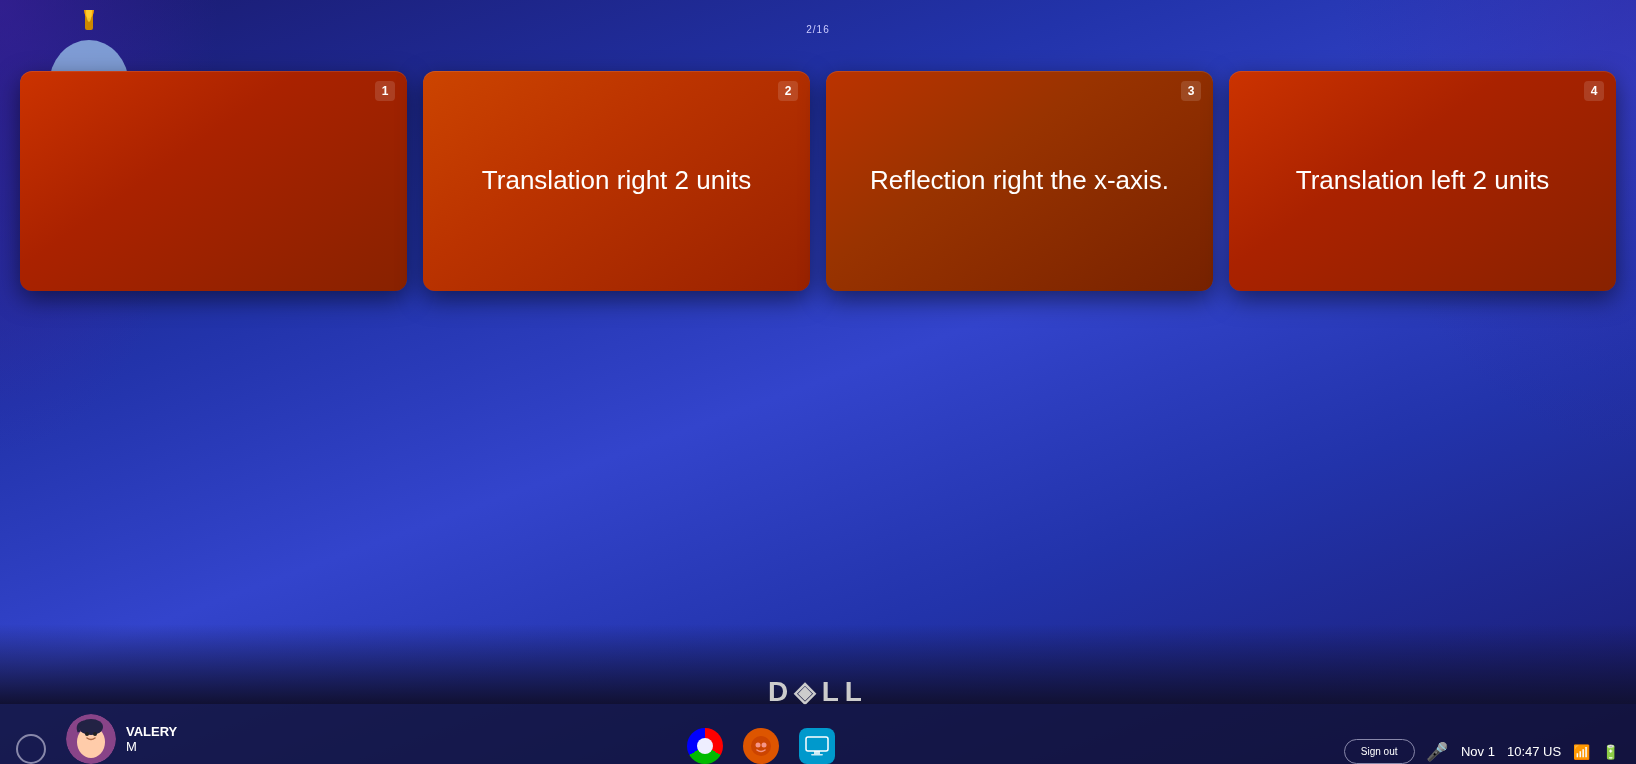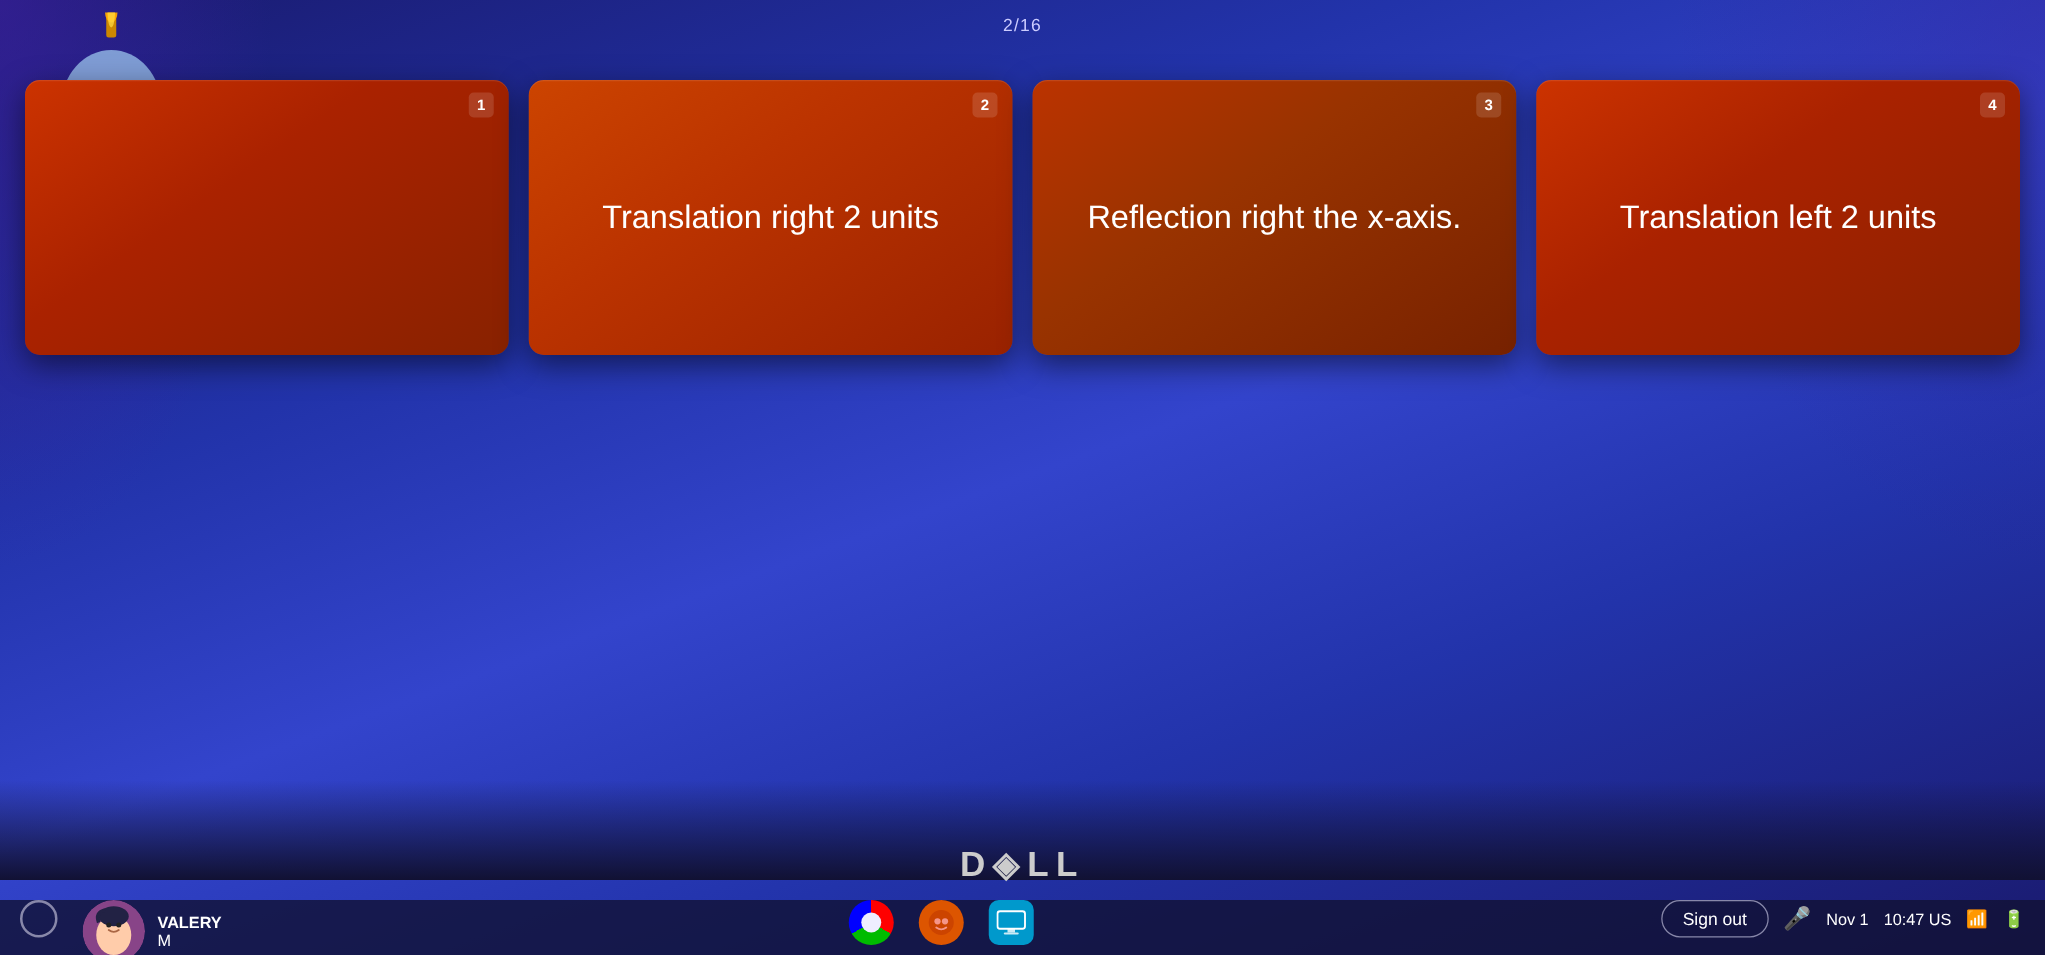--- a/index.html
+++ b/index.html
@@ -61,23 +61,23 @@
       right: 0;
       bottom: 60px;
       z-index: 2;
       display: flex;
       flex-direction: column;
       align-items: center;
     }
 
     
     .progress-indicator {
-      margin-top: 12px;
+      margin-top: 24px;
       color: #ccccff;
-      font-size: 14px;
+      font-size: 10px;
       letter-spacing: 1px;
     }
 
     
     .question {
       margin-top: 8px;
       color: #aaddff;
       font-size: 32px;
       font-weight: 400;
       text-align: center;
@@ -157,24 +157,24 @@
       text-align: center;
       line-height: 1.3;
     }
 
     
     .taskbar {
       position: absolute;
       bottom: 0;
       left: 0;
       right: 0;
-      height: 44px;
+      height: 60px;
       background: #111133cc;
       display: flex;
-      align-items: flex-start;
+      align-items: flex-end;
       padding: 0 16px;
       z-index: 10;
     }
 
     
     .user-area {
       display: flex;
       align-items: center;
       gap: 10px;
     }
@@ -237,21 +237,21 @@
       align-items: center;
       gap: 12px;
     }
 
     .sign-out-btn {
       background: transparent;
       border: 1px solid #8888aa;
       color: white;
       padding: 6px 16px;
       border-radius: 20px;
-      font-size: 14px;
+      font-size: 10px;
       cursor: pointer;
     }
 
     .mic-icon {
       color: white;
       font-size: 18px;
       cursor: pointer;
     }
 
     .taskbar-time {

